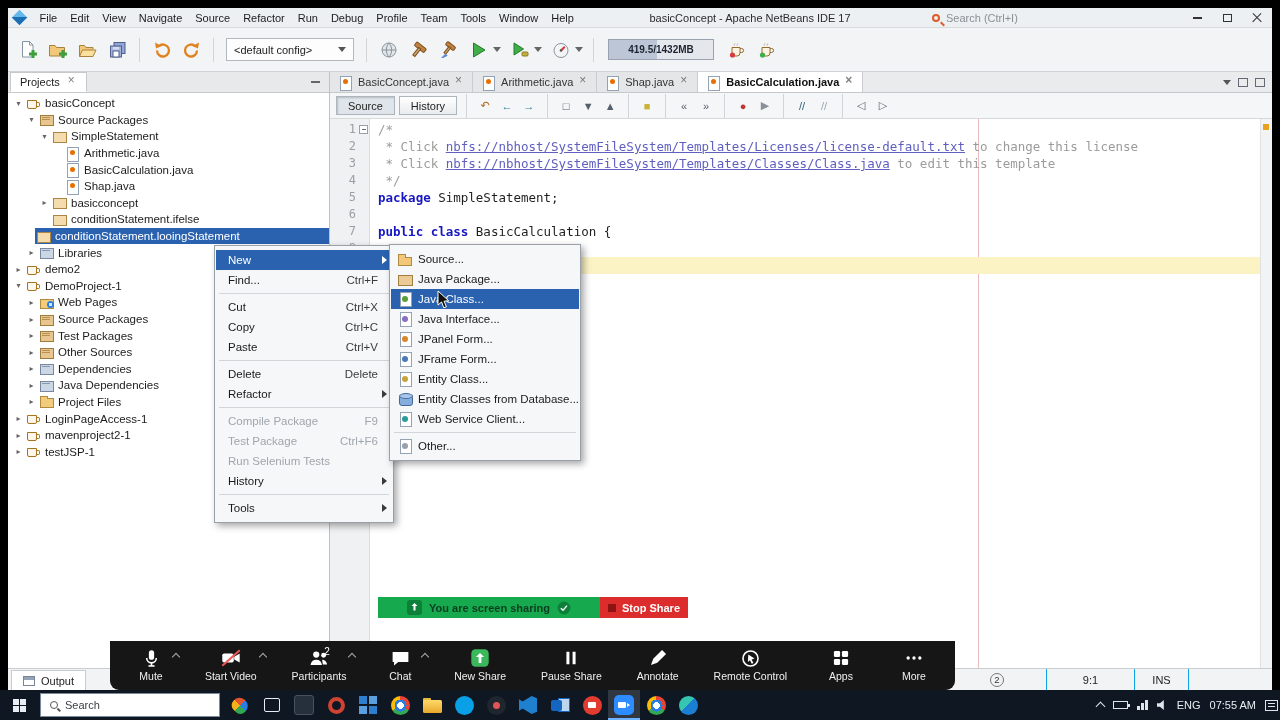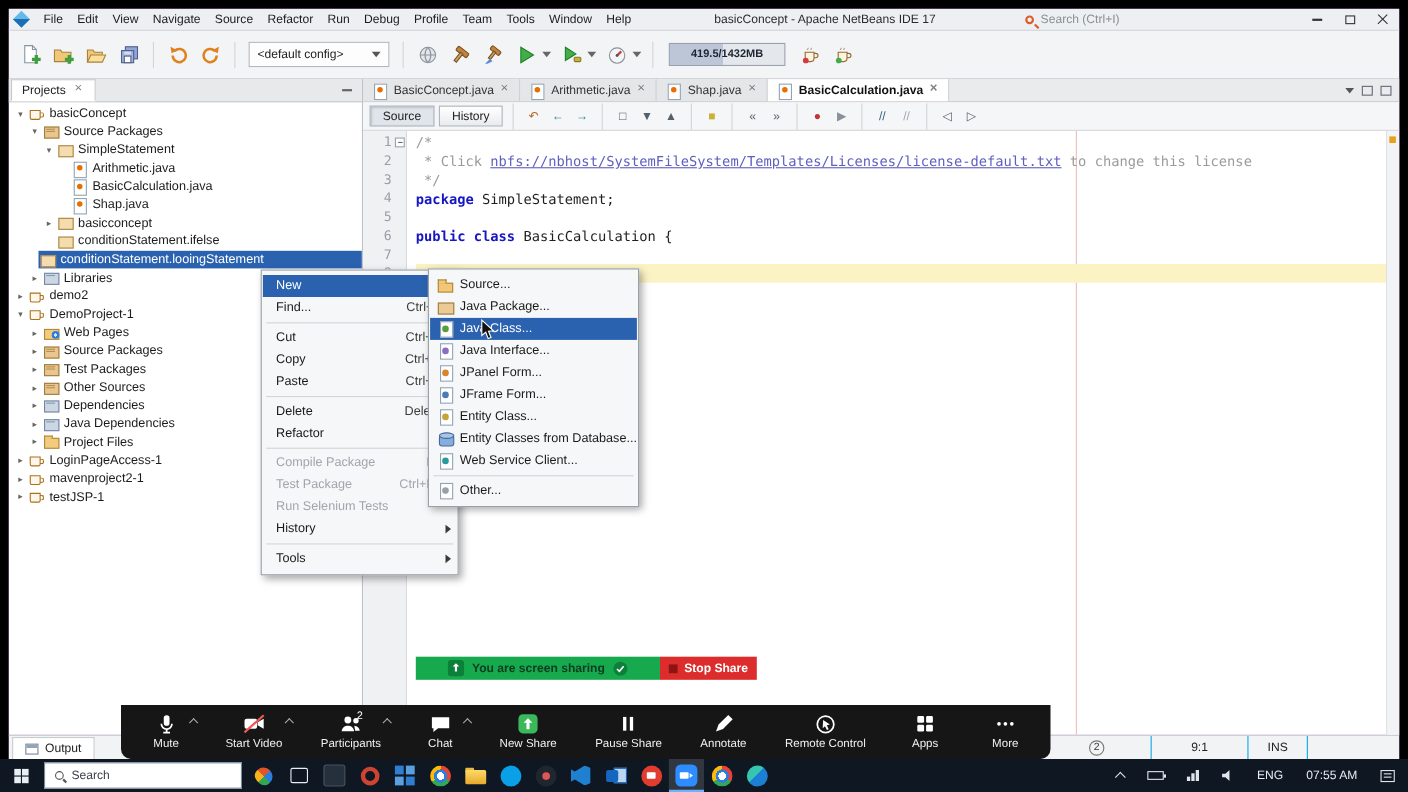--- a/index.html
+++ b/index.html
@@ -87,21 +87,21 @@
 .status{flex:0 0 22px;background:#f2f3f4;border-top:1px solid #c9ccd0;display:flex;align-items:stretch;font-size:11px;color:#222}
 .output-tab{margin:1px 0 0 3px;background:#fff;border:1px solid #c9ccd0;border-bottom:none;display:flex;align-items:center;gap:6px;padding:0 11px}
 .out-ic{width:12px;height:10px;border:1px solid #7a8698;background:#fff;position:relative}
 .out-ic::before{content:"";position:absolute;left:0;top:0;right:0;height:3px;background:#93a3b8}
 .status-right{margin-left:auto;display:flex;align-items:center}
 .st-badge{width:14px;height:14px;border:1px solid #777;border-radius:50%;display:flex;align-items:center;justify-content:center;font-size:9.5px;margin-right:42px;color:#333}
 .st-cell{height:100%;display:flex;align-items:center;justify-content:center;border-left:1px solid #0ea5e9}
 .st-pos{width:88px}.st-ins{width:54px}.st-sp{width:84px}
 
 .menu{position:absolute;background:#f6f7f8;border:1px solid #9aa0a8;box-shadow:3px 3px 7px rgba(0,0,0,.35);padding:4px 1px;font-size:11.5px;z-index:50;color:#1a1a1a}
-#context-menu{left:237px;top:245px;width:180px}
+#context-menu{left:214px;top:245px;width:180px}
 #new-submenu{left:389px;top:244px;width:192px}
 .menu-row{height:20px;display:flex;align-items:center;padding:0 14px 0 12px;position:relative}
 #new-submenu .menu-row{padding-left:7px}
 .m-label{white-space:nowrap}
 .shortcut{margin-left:auto;padding-left:26px;color:#3c3c3c}
 .menu-row.disabled,.menu-row.disabled .shortcut{color:#a0a6ad}
 .menu-row.hl{background:#2a62b0;color:#fff}
 .sub-arrow{position:absolute;right:5px;top:6px;width:0;height:0;border-top:4px solid transparent;border-bottom:4px solid transparent;border-left:5px solid #3a3a3a}
 .menu-row.hl .sub-arrow{border-left-color:#fff}
 .menu-sep{height:1px;background:#d2d5d9;margin:3px 3px}
@@ -133,21 +133,21 @@
 .tb-start{width:38px;height:30px;display:flex;align-items:center;justify-content:center}
 .start-grid{width:13px;height:13px;display:grid;grid-template-columns:6px 6px;grid-template-rows:6px 6px;gap:1px}
 .start-grid i{background:#e8eef4}
 .tb-searchbox{width:180px;height:24px;background:#fff;border:1px solid #7a8a9a;display:flex;align-items:center;gap:7px;padding:0 9px;font-size:11px;color:#3c4048;margin-left:2px}
 .mag2{width:8px;height:8px;border:1.6px solid #555;border-radius:50%;position:relative}
 .mag2::after{content:"";position:absolute;width:4px;height:1.6px;background:#555;transform:rotate(45deg);left:6px;top:7px}
 .tb-apps{display:flex;align-items:center;margin-left:4px;height:100%}
 .tb-app{width:32px;height:30px;display:flex;align-items:center;justify-content:center;position:relative}
 .tb-app i,.tb-app span{display:block}
 .tb-app.active{background:rgba(255,255,255,.14);box-shadow:inset 0 -2px 0 #6cb2ff}
-.tray{margin-left:auto;display:flex;align-items:center;gap:21px;padding-right:12px;color:#e9edf2;font-size:11px}
+.tray{margin-left:auto;display:flex;align-items:center;gap:9px;padding-right:2px;color:#e9edf2;font-size:11px}
 .tr-chev{width:7px;height:7px;border-left:1.5px solid #dfe5ea;border-top:1.5px solid #dfe5ea;transform:rotate(45deg);margin-top:3px}
 .tr-batt{width:15px;height:8px;border:1.3px solid #dfe5ea;position:relative}
 .tr-batt::after{content:"";position:absolute;right:-3px;top:1.5px;width:2px;height:3px;background:#dfe5ea}
 .sig{display:flex;align-items:flex-end;gap:1.5px}
 .sig i{width:2.5px;background:#dfe5ea;display:block}
 .tr-vol{width:11px;height:10px;background:#dfe5ea;clip-path:polygon(0 33%,30% 33%,65% 0,65% 100%,30% 67%,0 67%)}
 .tr-ac{width:13px;height:11px;border:1.3px solid #dfe5ea;position:relative}
 .tr-ac::after{content:"";position:absolute;left:2px;top:2px;right:2px;height:1.2px;background:#dfe5ea;box-shadow:0 3px 0 #dfe5ea}
 </style>
 </head>
@@ -536,20 +536,21 @@
               <div class="g-line">5</div>
               <div class="g-line">6</div>
               <div class="g-line">7</div>
               <div class="g-line">8</div>
               <div class="g-line">9</div>
             </div>
           <div class="code">
             <div class="guide"></div>
           <div class="code-line"><span class="seg-comment">/*</span></div>
               <div class="code-line"><span class="seg-comment"> * Click </span><span class="seg-link">nbfs://nbhost/SystemFileSystem/Templates/Licenses/license-default.txt</span><span class="seg-comment"> to change this license</span></div>
+              <div class="code-line"><span class="seg-comment"> * Click </span><span class="seg-link">nbfs://nbhost/SystemFileSystem/Templates/Classes/Class.java</span><span class="seg-comment"> to edit this template</span></div>
               <div class="code-line"><span class="seg-comment"> */</span></div>
               <div class="code-line"><span class="seg-keyword">package</span><span class="seg-plain"> SimpleStatement;</span></div>
               <div class="code-line"></div>
               <div class="code-line"><span class="seg-keyword">public class</span><span class="seg-plain"> BasicCalculation {</span></div>
               <div class="code-line"></div>
               <div class="code-line cur-line"></div>
             </div>
           <div class="err-stripe">
             <span class="err-mark"></span>
           </div>

